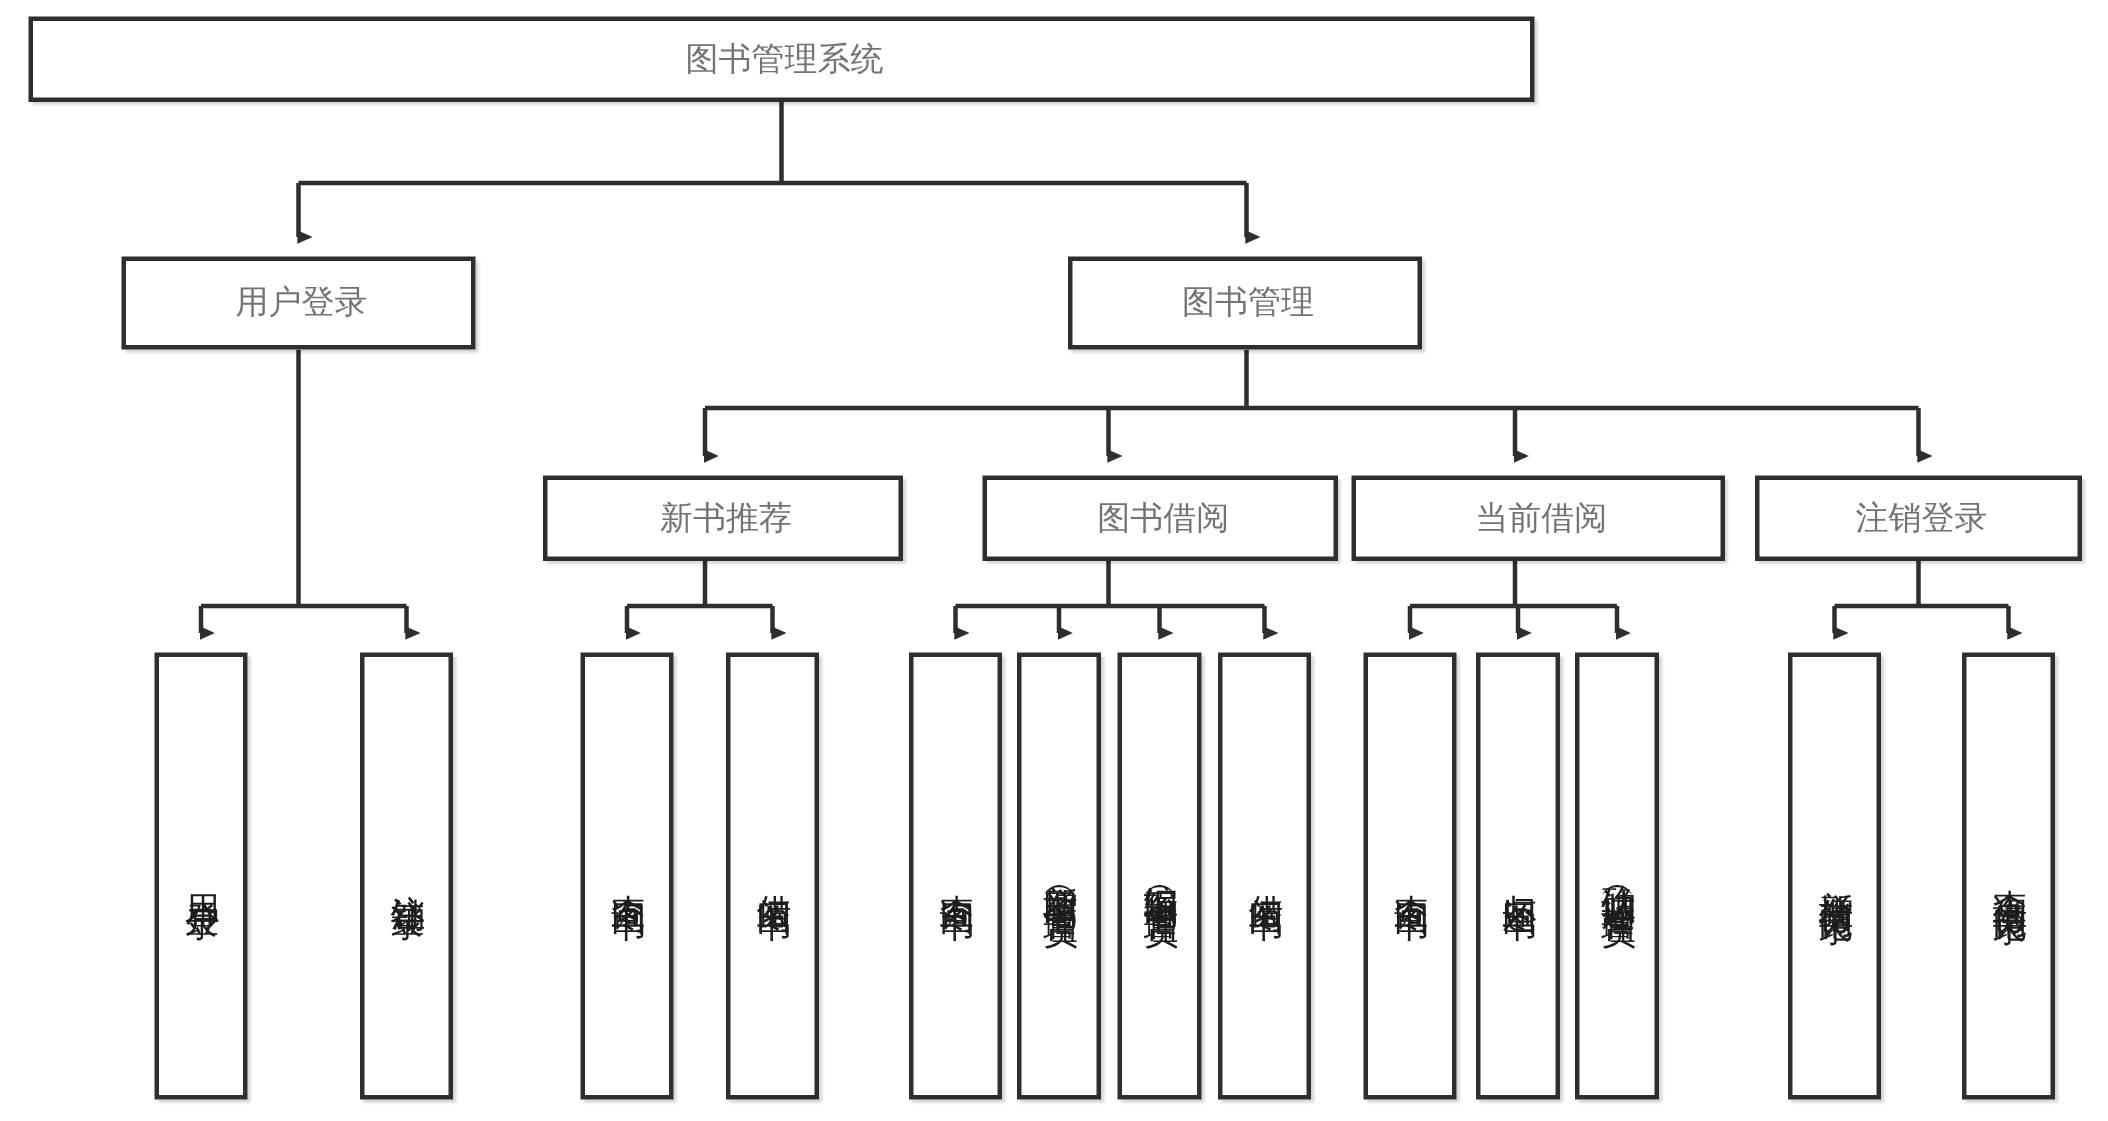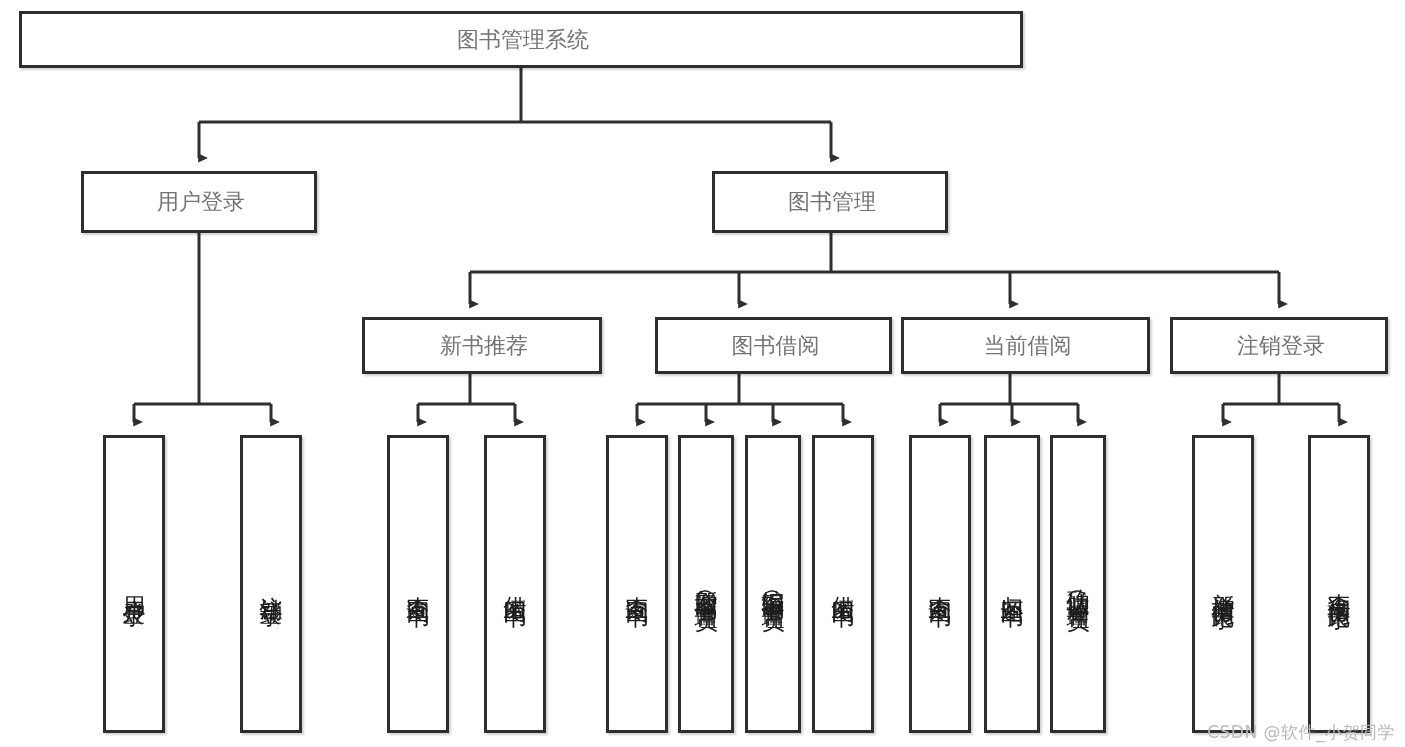--- a/index.html
+++ b/index.html
@@ -219,14 +219,13 @@
     <div class="vcenter-wrap">
       <span class="vtext">新增借阅记录</span>
     </div>
   </div>
   <div class="node-box" id="box-leaf-12" style="left: 1308px; top: 435px; width: 62px; height: 298px;">
     <div class="vcenter-wrap">
       <span class="vtext">查询借阅记录</span>
     </div>
   </div>
 
-  <div class="watermark">CSDN @软件_小贺同学</div>
 </div>
 
 </body></html>

